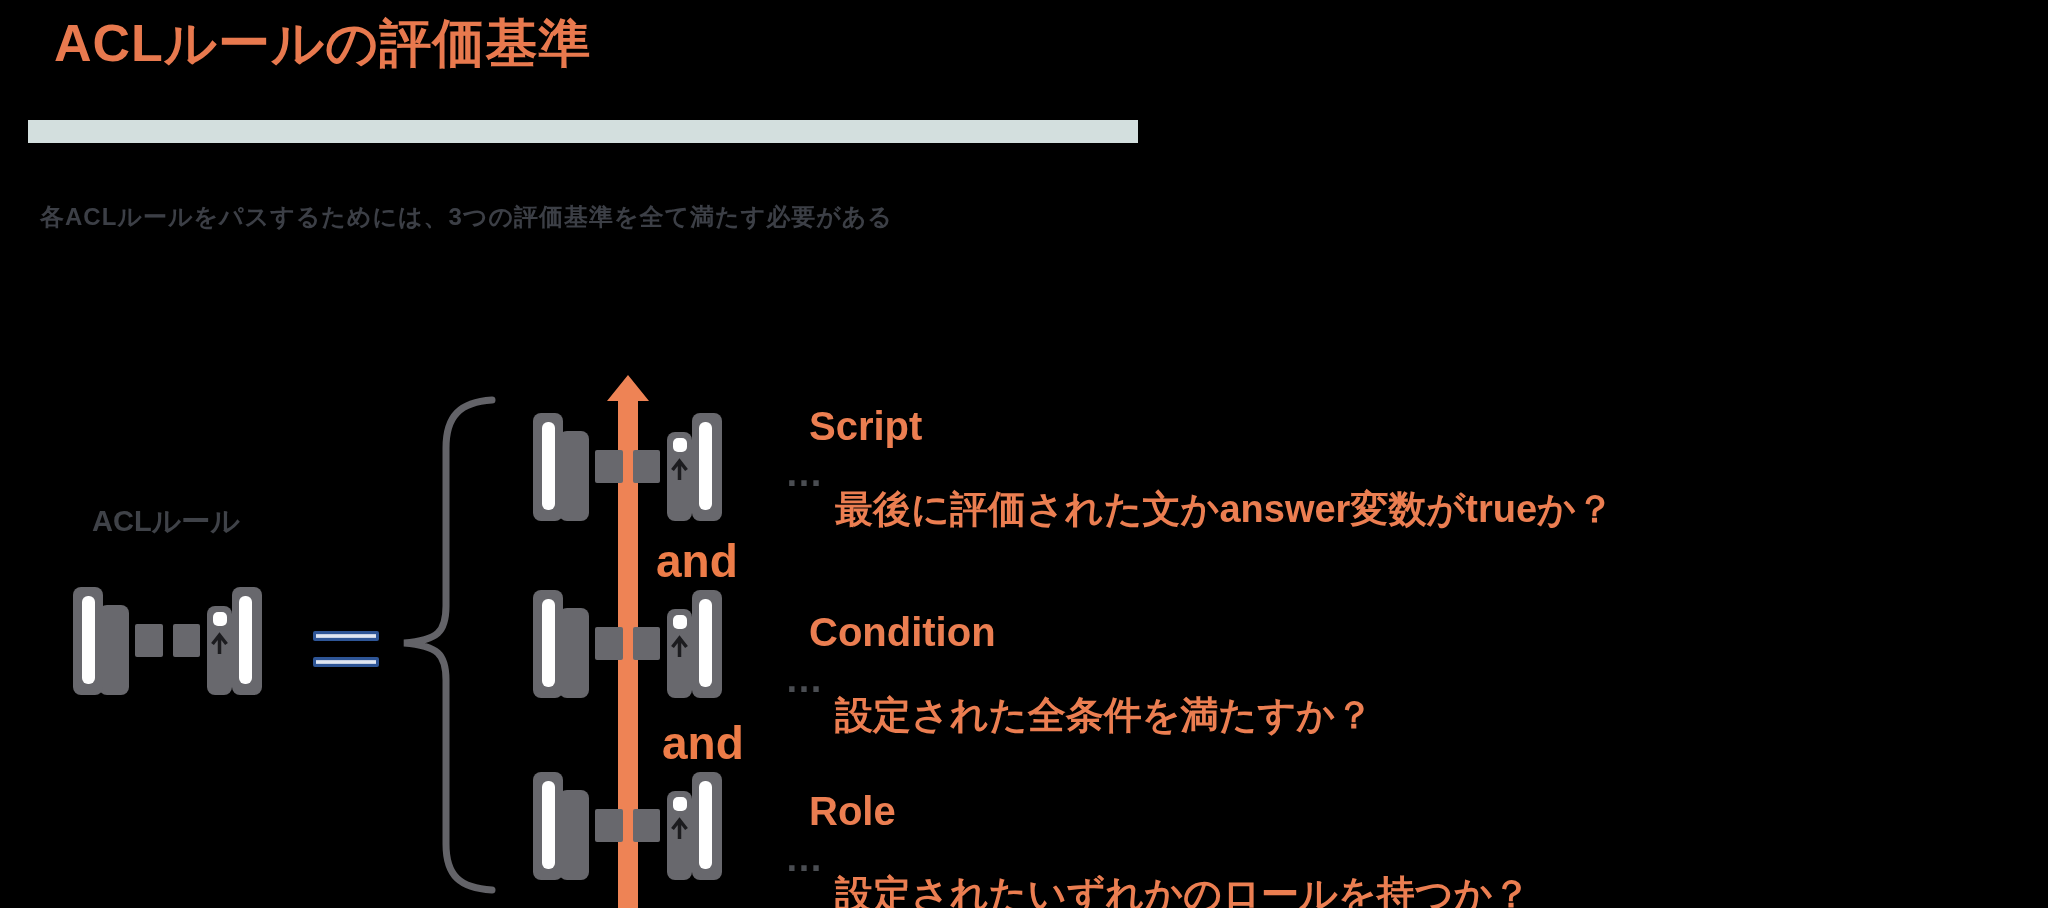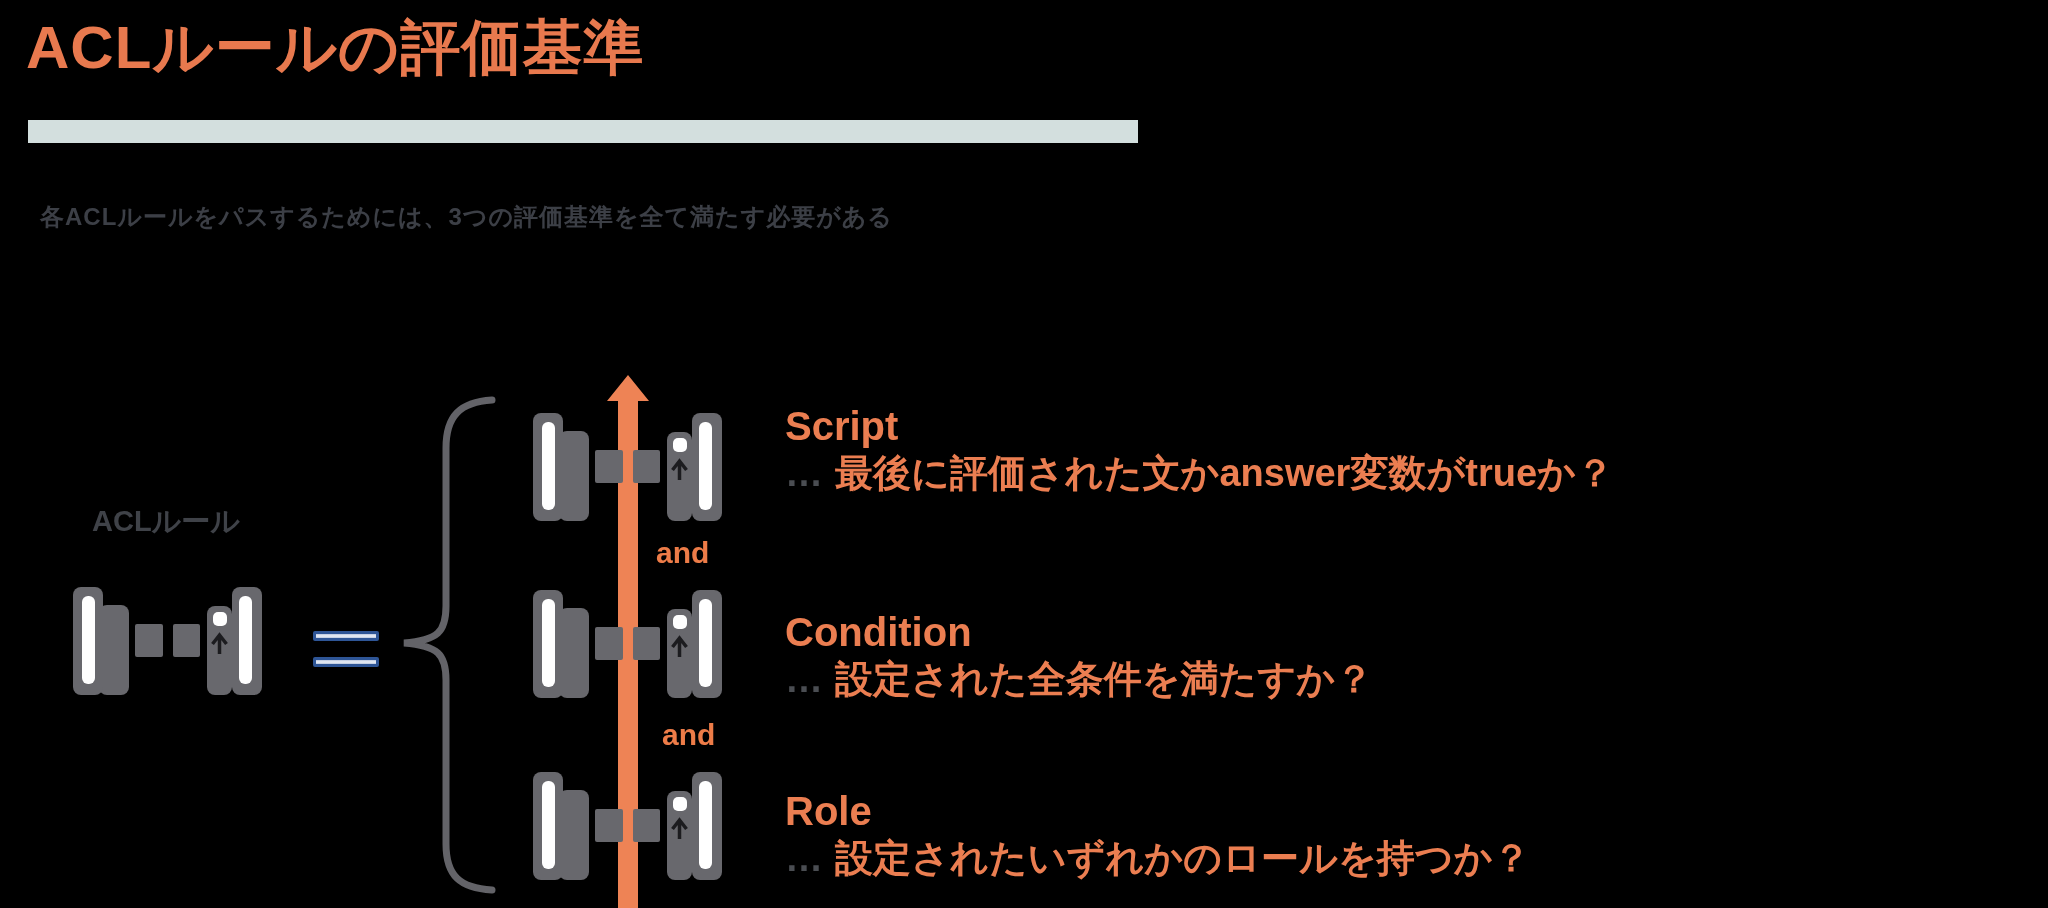--- a/index.html
+++ b/index.html
@@ -1,21 +1,21 @@
 <!DOCTYPE html>
 <html><head>
 <meta charset="utf-8">
 <style>
   html,body{margin:0;padding:0;background:#000;}
   .canvas{
     position:relative;width:2048px;height:908px;background:#000;overflow:hidden;
     font-family:"Liberation Sans","DejaVu Sans",sans-serif;font-weight:bold;
   }
   .title{
-    position:absolute;left:26px;top:16px;font-size:60px;line-height:1.05;
+    position:absolute;left:54px;top:16px;font-size:52px;line-height:1.05;
     color:#E8794E;letter-spacing:1px;white-space:nowrap;text-align:right;
   }
   .title-bar{
     position:absolute;left:28px;top:120px;width:1110px;height:23px;background:#D3DFDE;
   }
   .subtitle{
     position:absolute;left:40px;top:203px;font-size:24px;line-height:1.2;
     color:#3C3F46;letter-spacing:1px;white-space:nowrap;
   }
   .acl-label{
@@ -28,32 +28,32 @@
   .gate-3{left:533px;top:772px;}
   .equals{position:absolute;left:313px;top:631px;z-index:2;}
   .equals .bar{
     width:66px;height:10px;border:3px solid #2E5596;border-radius:2px;box-sizing:border-box;
     background:linear-gradient(to bottom,#B9C6DF 0%,#EDF1F8 50%,#B9C6DF 100%);
   }
   .equals .bar + .bar{margin-top:16px;}
   .brace{position:absolute;left:396px;top:394px;z-index:2;}
   .flow-arrow{position:absolute;left:600px;top:370px;z-index:1;}
   .and{
-    position:absolute;font-size:30px;line-height:1;color:#ED7C48;z-index:3;white-space:nowrap;
+    position:absolute;font-size:46px;line-height:1;color:#ED7C48;z-index:3;white-space:nowrap;
   }
   .and-1{left:656px;top:538px;}
   .and-2{left:662px;top:720px;}
   .crit{position:absolute;left:785px;z-index:3;}
   .crit-script{top:402px;}
   .crit-condition{top:608px;}
   .crit-role{top:787px;}
-  .crit-name{font-size:40px;line-height:48px;color:#EB7E51;white-space:nowrap;}
+  .crit-name{font-size:40px;line-height:48px;color:#EB7E51;white-space:nowrap;margin-left:24px;}
   .desc-row{display:flex;font-size:38px;line-height:46px;white-space:nowrap;}
   .dots{width:50px;color:#4A4D52;flex:none;}
-  .desc-txt{color:#EB7E51;}
+  .desc-txt{color:#EB7E51;margin-top:36px;}
 </style>
 </head>
 <body>
 
 <div class="canvas">
 
   <div class="title">ACLルールの評価基準</div>
   <div class="title-bar"></div>
   <div class="subtitle">各ACLルールをパスするためには、3つの評価基準を全て満たす必要がある</div>
 

